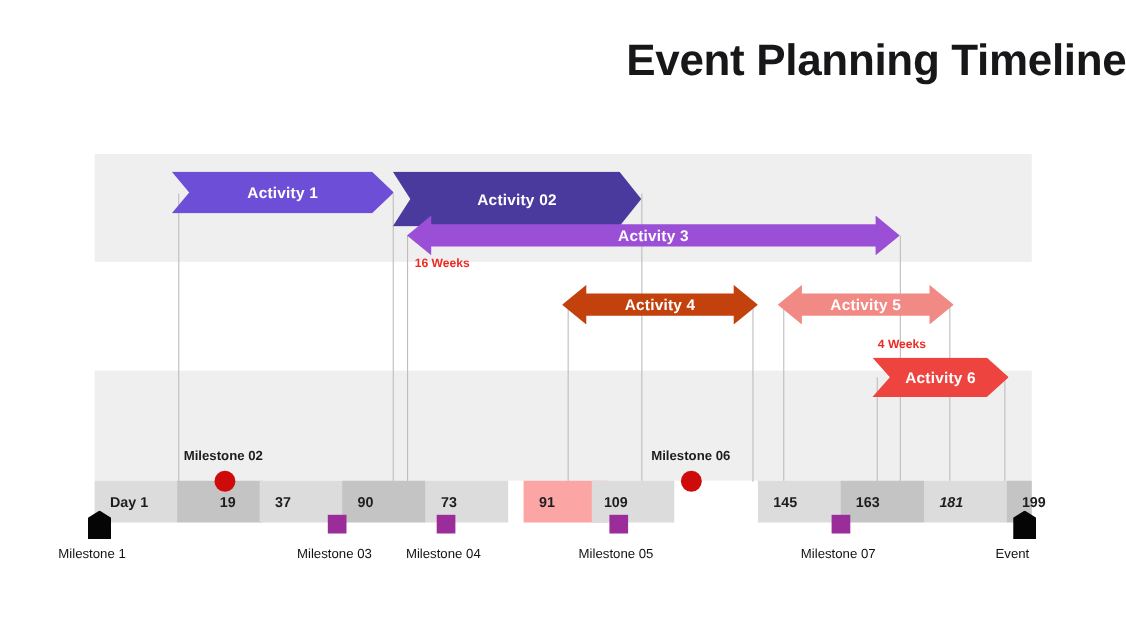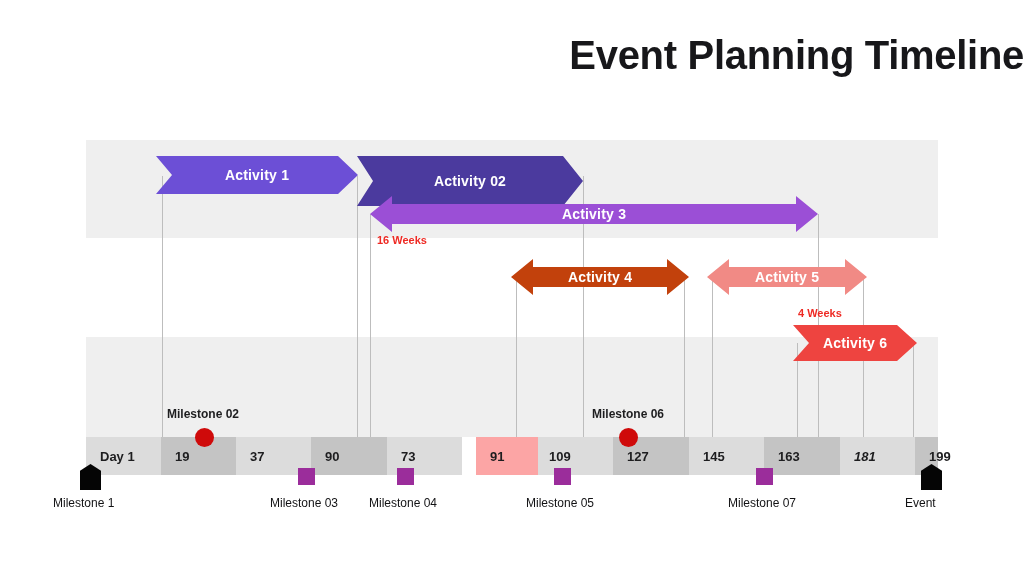--- a/index.html
+++ b/index.html
@@ -112,40 +112,37 @@
       <div class="gridline" style="left: 712px; top: 277px; height: 161px; background: rgb(189, 189, 189);"></div>
       <div class="gridline" style="left: 797px; top: 343px; height: 95px; background: rgb(189, 189, 189);"></div>
       <div class="gridline" style="left: 818px; top: 214px; height: 224px; background: rgb(189, 189, 189);"></div>
       <div class="gridline" style="left: 863px; top: 277px; height: 161px; background: rgb(189, 189, 189);"></div>
       <div class="gridline" style="left: 913px; top: 343px; height: 95px; background: rgb(189, 189, 189);"></div>
     </div>
   <div class="axis" id="axis-layer" style="left: 86px; top: 437px; width: 852px; height: 38px;">
       <div class="axis-cell light" style="left: 0px; width: 75px; height: 38px; background: rgb(220, 220, 220);">
         <span>Day 1</span>
       </div>
-      <div class="axis-cell dark" style="left: 75px; width: 78px; height: 38px; background: rgb(196, 196, 196);">
+      <div class="axis-cell dark" style="left: 75px; width: 78px; height: 38px; background: rgb(196, 196, 196); justify-content: center;">
         <span>19</span>
       </div>
       <div class="axis-cell light" style="left: 150px; width: 75px; height: 38px; background: rgb(220, 220, 220);">
         <span>37</span>
       </div>
       <div class="axis-cell dark" style="left: 225px; width: 76px; height: 38px; background: rgb(196, 196, 196);">
         <span>90</span>
       </div>
       <div class="axis-cell light" style="left: 301px; width: 75px; height: 38px; background: rgb(220, 220, 220);">
         <span>73</span>
       </div>
       <div class="axis-cell dark" style="left: 376px; width: 76px; height: 38px; background: #fca5a5; margin-left: 14px;">
         <span>91</span>
       </div>
       <div class="axis-cell light" style="left: 452px; width: 75px; height: 38px; background: rgb(220, 220, 220); padding-left: 11px;">
         <span>109</span>
-      </div>
-      <div class="axis-cell dark" style="left: 527px; width: 76px; height: 38px; background: rgb(196, 196, 196);">
-        <span>127</span>
       </div>
       <div class="axis-cell light" style="left: 603px; width: 75px; height: 38px; background: rgb(220, 220, 220);">
         <span>145</span>
       </div>
       <div class="axis-cell dark" style="left: 678px; width: 76px; height: 38px; background: rgb(196, 196, 196);">
         <span>163</span>
       </div>
       <div class="axis-cell light" style="left: 754px; width: 75px; height: 38px; background: rgb(220, 220, 220); font-style: italic;">
         <span>181</span>
       </div>

